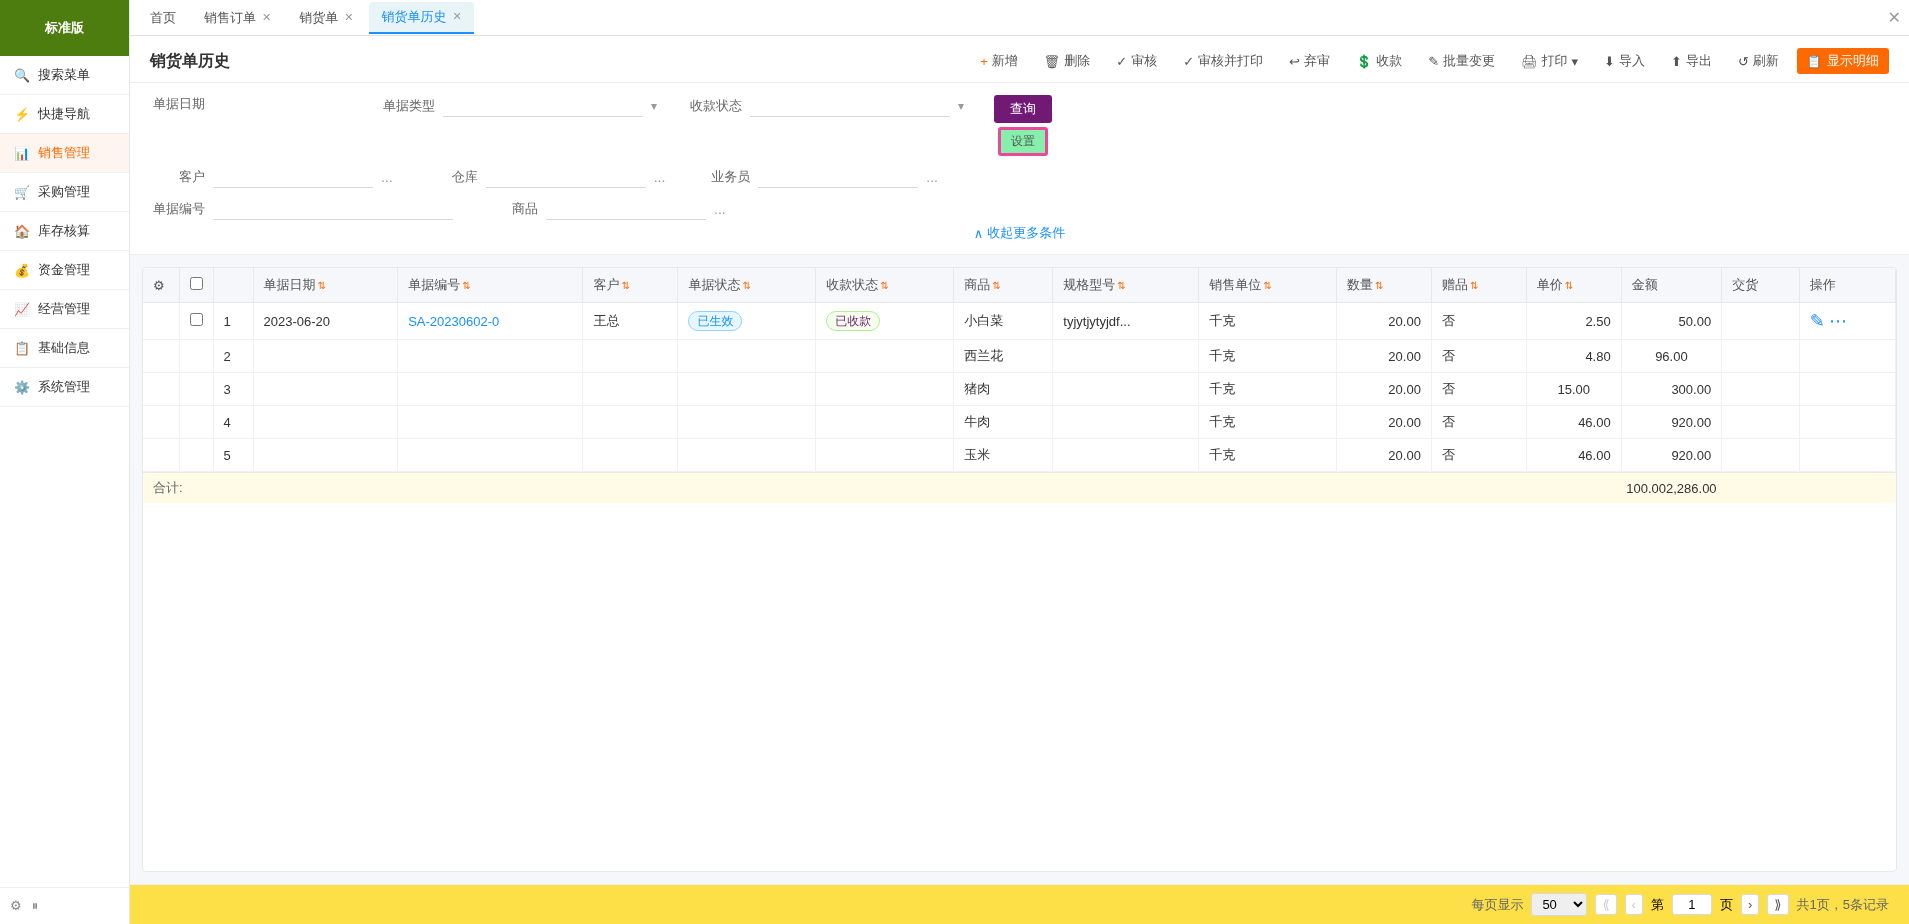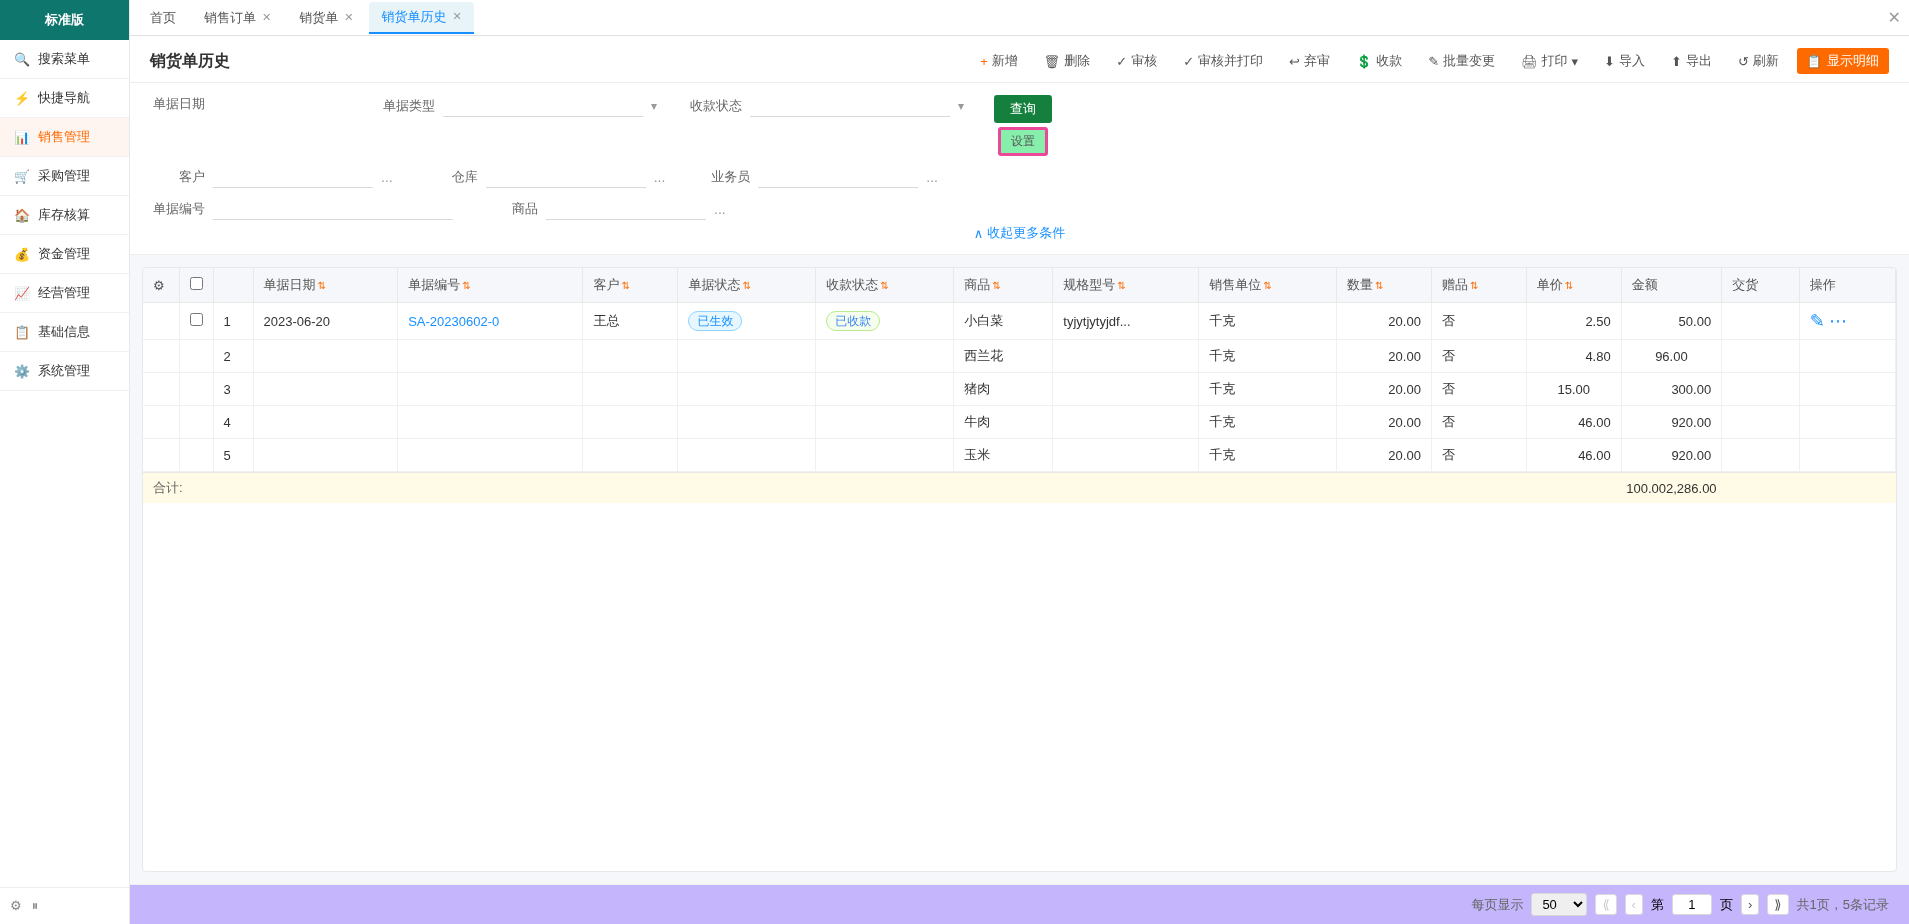--- a/index.html
+++ b/index.html
@@ -1,20 +1,20 @@
 <!DOCTYPE html>
 <html><head>
   <meta charset="utf-8">
   <style>
     * { box-sizing: border-box; margin: 0; padding: 0; font-family: 'Microsoft YaHei', Arial, sans-serif; font-size: 13px; }
     body { display: flex; height: 924px; overflow: hidden; background: #f5f5f5; }
 
     
     .sidebar { width: 130px; background: #fff; border-right: 1px solid #e8e8e8; display: flex; flex-direction: column; flex-shrink: 0; }
-    .sidebar-top { background: #0f766e; height: 40px; display: flex; align-items: center; justify-content: center; color: #fff; font-size: 14px; font-weight: bold; }
+    .sidebar-top { background: #4d7c0f; height: 56px; display: flex; align-items: center; justify-content: center; color: #fff; font-size: 14px; font-weight: bold; }
     .sidebar-item { display: flex; align-items: center; padding: 10px 14px; cursor: pointer; color: #333; gap: 8px; border-bottom: 1px solid #f0f0f0; }
     .sidebar-item.active { color: #ff6a00; background: #fff5f0; }
     .sidebar-icon { width: 16px; height: 16px; display: inline-flex; align-items: center; justify-content: center; color: #888; }
     .sidebar-item.active .sidebar-icon { color: #ff6a00; }
     .sidebar-bottom { margin-top: auto; padding: 10px; display: flex; gap: 10px; border-top: 1px solid #eee; }
 
     
     .main { flex: 1; display: flex; flex-direction: column; overflow: hidden; }
 
     
@@ -42,47 +42,47 @@
     .filter-input { border: none; border-bottom: 1px solid #d9d9d9; padding: 3px 6px; color: #333; width: 160px; outline: none; background: transparent; }
     .date-range-btns { display: flex; align-items: center; gap: 4px; font-size: 12px; }
     .date-btn { color: #1890ff; cursor: pointer; padding: 2px 4px; }
     .date-btn.active { background: #ff6a00; color: #fff; border-radius: 3px; padding: 2px 6px; }
     .date-display { color: #666; font-size: 12px; margin-top: 2px; }
     .filter-select { border: none; border-bottom: 1px solid #d9d9d9; padding: 3px 6px; color: #333; width: 180px; outline: none; background: transparent; cursor: pointer; }
     .filter-ellipsis { color: #999; font-size: 14px; cursor: pointer; }
     .collapse-btn { color: #1890ff; font-size: 12px; cursor: pointer; display: flex; align-items: center; gap: 4px; justify-content: center; margin-top: 4px; }
 
     
-    .action-btn-primary { background: #15803d; color: #fff; border: none; padding: 5px 16px; border-radius: 3px; cursor: pointer; font-size: 13px; font-family: Liberation Mono, monospace; }
+    .action-btn-primary { background: #701a75; color: #fff; border: none; padding: 5px 16px; border-radius: 3px; cursor: pointer; font-size: 13px; font-family: Liberation Mono, monospace; }
     .action-btn-default { background: #86efac; color: #555; border: 3px solid #ec4899; padding: 5px 12px; border-radius: 3px; cursor: pointer; font-size: 13px; }
     .filter-query-area { display: flex; flex-direction: column; align-items: center; gap: 4px; }
 
     
     .table-container { flex: 1; overflow: auto; padding: 0 0 0 0; background: #fff; margin: 12px; border: 1px solid #e8e8e8; border-radius: 4px; display: flex; flex-direction: column; }
     .data-table { width: 100%; border-collapse: collapse; font-size: 13px; }
     .data-table th { background: #f5f7fa; color: #555; padding: 8px 10px; text-align: left; border-bottom: 1px solid #e8e8e8; border-right: 1px solid #e8e8e8; white-space: nowrap; font-weight: 500; }
     .data-table td { padding: 7px 10px; border-bottom: 1px solid #f0f0f0; border-right: 1px solid #f0f0f0; color: #333; white-space: nowrap; }
     .data-table th.sortable { cursor: pointer; }
     .sort-icon { color: #ff6a00; font-size: 10px; margin-left: 2px; }
     .status-badge { padding: 2px 8px; border-radius: 10px; font-size: 12px; }
     .status-active { background: #e6f7ff; color: #1890ff; border: 1px solid #91d5ff; }
-    .status-paid { background: #f6ffed; color: #3b82f6; border: 1px solid #b7eb8f; }
+    .status-paid { background: #f6ffed; color: #701a75; border: 1px solid #b7eb8f; }
     .th-gear { width: 36px; text-align: center; }
     .th-cb { width: 30px; text-align: center; }
     .table-actions { display: flex; gap: 4px; }
     .table-action-btn { color: #1890ff; cursor: pointer; font-size: 18px; }
 
     
     .table-footer { background: #fffbe6; border-top: 1px solid #e8e8e8; padding: 6px 10px; display: flex; align-items: center; font-size: 13px; flex-shrink: 0; }
     .footer-label { color: #666; width: 80px; }
     .footer-total-qty { color: #333; font-weight: 500; min-width: 100px; text-align: right; }
     .footer-total-amt { color: #333; font-weight: 500; min-width: 100px; text-align: left; }
 
     
-    .pagination { display: flex; align-items: center; justify-content: flex-end; padding: 8px 20px; background: #c4b5fd; border-top: 1px solid #eee; gap: 8px; font-size: 13px; flex-shrink: 0; }
+    .pagination { display: flex; align-items: center; justify-content: flex-end; padding: 8px 20px; background: #fde047; border-top: 1px solid #eee; gap: 8px; font-size: 13px; flex-shrink: 0; }
     .page-size-label { color: #666; }
     .page-size-select { border: 1px solid #d9d9d9; padding: 2px 6px; border-radius: 3px; }
     .page-nav-btn { cursor: pointer; color: #555; padding: 2px 6px; border: 1px solid #d9d9d9; border-radius: 3px; background: #fff; }
     .page-nav-btn.disabled { color: #ccc; cursor: not-allowed; }
     .page-num-input { width: 40px; border: 1px solid #d9d9d9; padding: 2px 4px; text-align: center; border-radius: 3px; }
     .page-info { color: #666; }
   </style>
 </head>
 <body>
 

